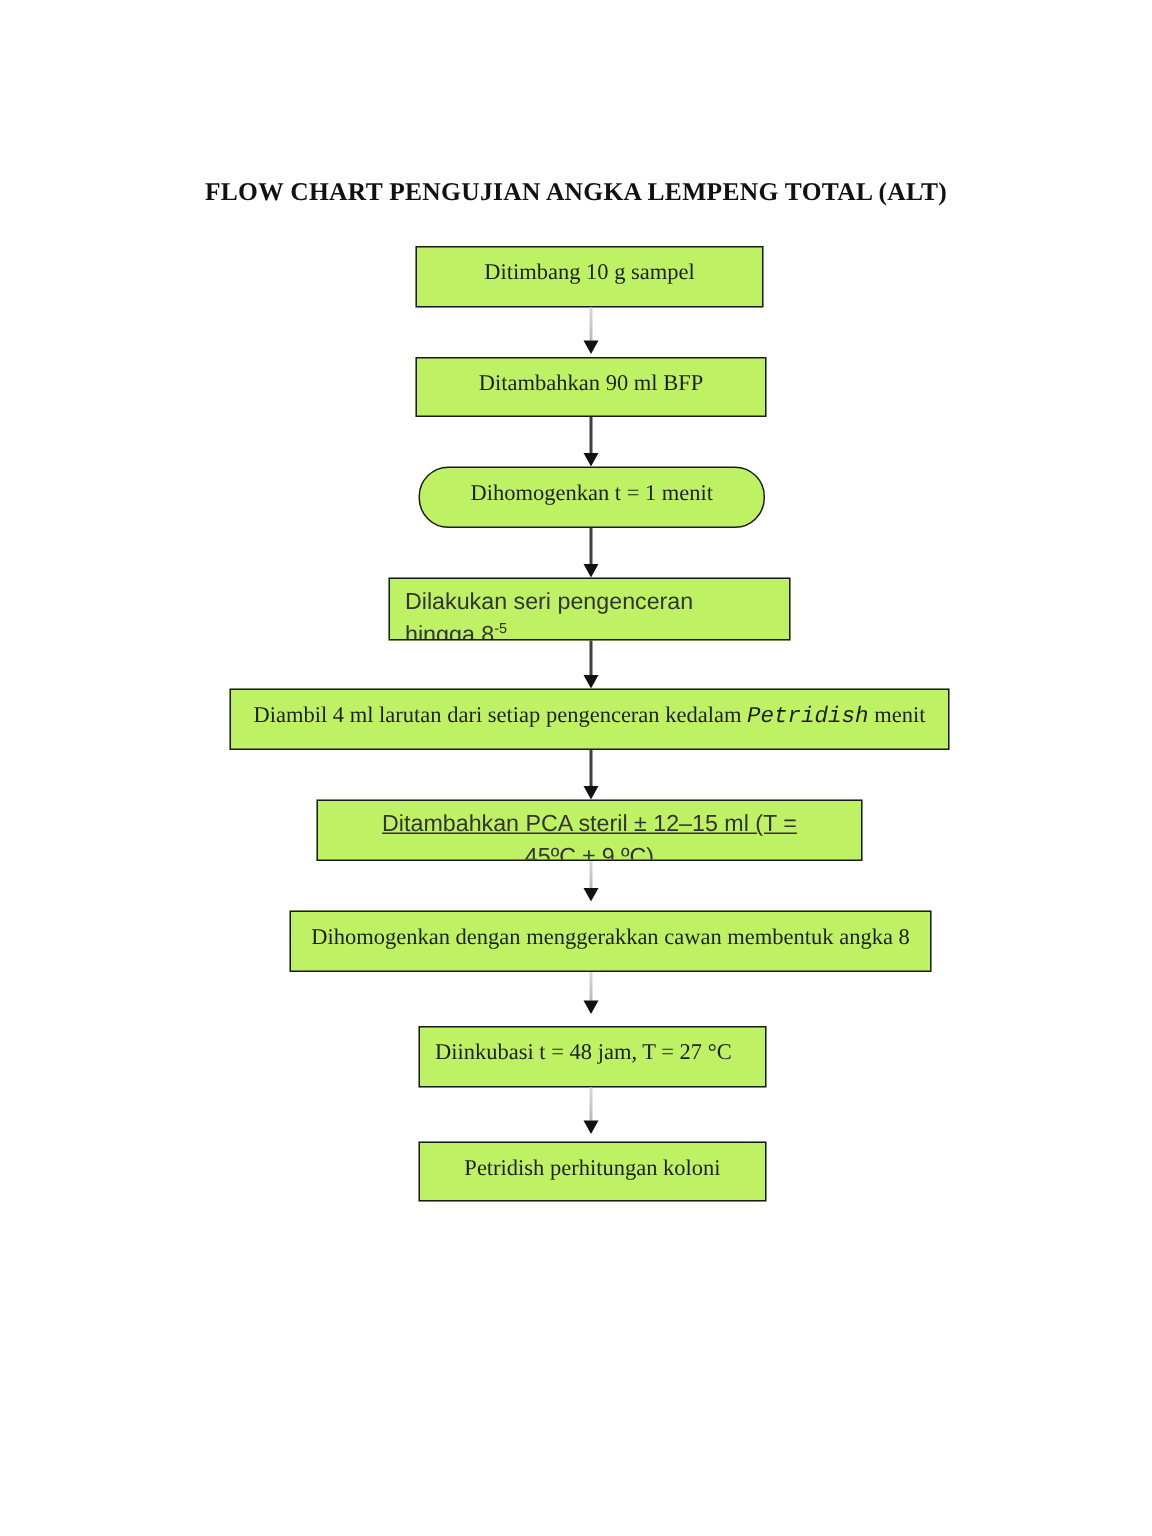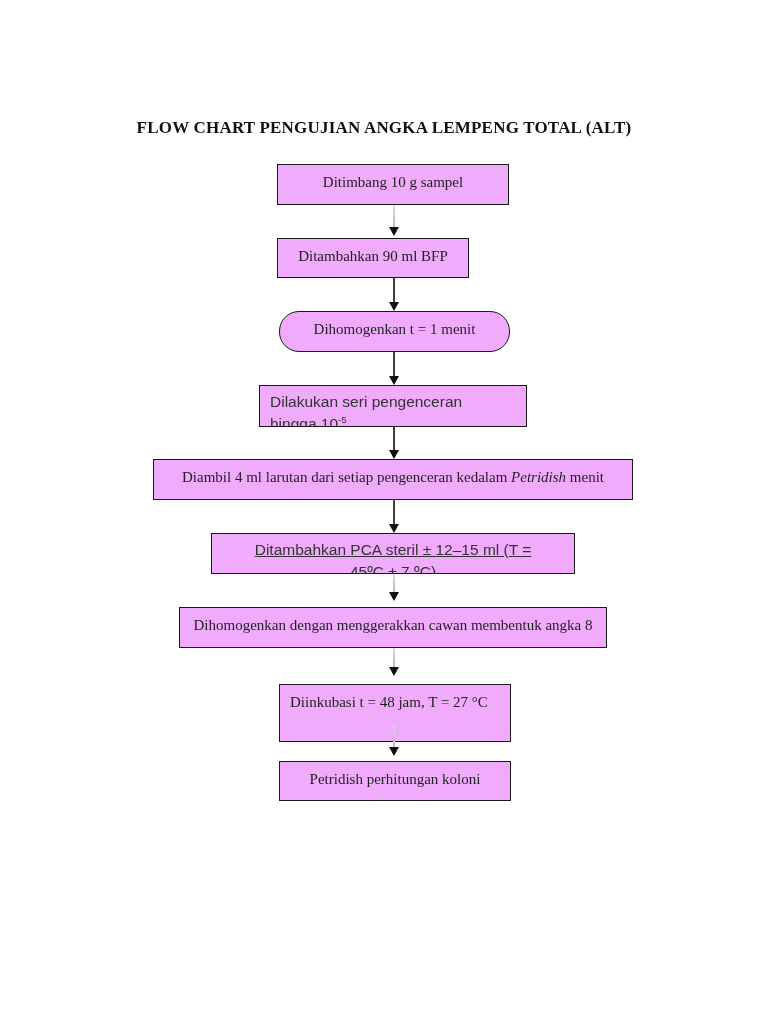--- a/index.html
+++ b/index.html
@@ -24,39 +24,39 @@
     font-weight: bold;
     font-size: 17px;
     letter-spacing: 0.2px;
     color: #111111;
     margin-top: 28px;
   }
 
   .box {
     position: absolute;
     border: 1.5px solid #1a1a1a;
-    background: #f0abfc;
+    background: #bef264;
     box-sizing: border-box;
     overflow: hidden;
     font-size: 15px;
     line-height: 19px;
   }
   .box.center { text-align: center; }
   .box.left   { text-align: left; }
   .box.serif  { font-family: "Liberation Serif", serif; padding-top: 8px; color: #1f1f1f; }
   .box.sans   {
     font-family: "Liberation Sans", "DejaVu Sans", sans-serif;
     font-size: 15.5px;
     line-height: 22px;
     padding-top: 5px;
     color: #333333;
   }
   .box .pad { padding-left: 10px; padding-right: 6px; }
   sup { font-size: 0.62em; vertical-align: super; line-height: 0; }
-  i { font-style: italic; }
+  i { font-style: italic; font-family: Liberation Mono, monospace; }
 
   .arrow {
     position: absolute;
     left: 388px;
     width: 12px;
     display: flex;
     flex-direction: column;
     align-items: center;
   }
   .arrow .shaft { flex: 1 1 auto; width: 2px; }
@@ -78,79 +78,79 @@
 
   <div class="box serif center" style="left:277px; top:164px; width:232px; height:41px;">
     <span>Ditimbang 10 g sampel</span>
   </div>
 
   <div class="arrow light" style="top:205px; height:31px;">
     <div class="shaft"></div>
     <div class="head"></div>
   </div>
 
-  <div class="box serif center" style="left:277px; top:238px; width:192px; height:40px;">
+  <div class="box serif center" style="left:277px; top:238px; width:234px; height:40px;">
     <span>Ditambahkan 90 ml BFP</span>
   </div>
 
   <div class="arrow dark" style="top:278px; height:33px;">
     <div class="shaft"></div>
     <div class="head"></div>
   </div>
 
   <div class="box serif center" style="left:279px; top:311px; width:231px; height:41px;border-radius:20px;">
     <span>Dihomogenkan t = 1 menit</span>
   </div>
 
   <div class="arrow dark" style="top:352px; height:33px;">
     <div class="shaft"></div>
     <div class="head"></div>
   </div>
 
   <div class="box sans left" style="left:259px; top:385px; width:268px; height:42px;">
     <div class="pad">Dilakukan seri pengenceran</div>
     <div class="pad">
-      <span>hingga 10</span><sup>-5</sup>
+      <span>hingga 8</span><sup>-5</sup>
     </div>
   </div>
 
   <div class="arrow dark" style="top:427px; height:32px;">
     <div class="shaft"></div>
     <div class="head"></div>
   </div>
 
   <div class="box serif center" style="left:153px; top:459px; width:480px; height:41px;">
     <span>Diambil 4 ml larutan dari setiap pengenceran kedalam </span><i>Petridish</i><span> menit</span>
   </div>
 
   <div class="arrow dark" style="top:500px; height:33px;">
     <div class="shaft"></div>
     <div class="head"></div>
   </div>
 
   <div class="box sans center" style="left:211px; top:533px; width:364px; height:41px;text-decoration:underline;">
     <div>Ditambahkan PCA steril ± 12–15 ml (T =</div>
-    <div>45ºC ± 7 ºC)</div>
+    <div>45ºC ± 9 ºC)</div>
   </div>
 
   <div class="arrow light" style="top:574px; height:27px;">
     <div class="shaft"></div>
     <div class="head"></div>
   </div>
 
-  <div class="box serif center" style="left:179px; top:607px; width:428px; height:41px;">
+  <div class="box serif center" style="left:193px; top:607px; width:428px; height:41px;">
     <span>Dihomogenkan dengan menggerakkan cawan membentuk angka 8</span>
   </div>
 
   <div class="arrow light" style="top:648px; height:28px;">
     <div class="shaft"></div>
     <div class="head"></div>
   </div>
 
-  <div class="box serif left" style="left:279px; top:684px; width:232px; height:58px;">
+  <div class="box serif left" style="left:279px; top:684px; width:232px; height:41px;">
     <span class="pad">Diinkubasi t = 48 jam, T = 27 °C</span>
   </div>
 
   <div class="arrow light" style="top:725px; height:31px;">
     <div class="shaft"></div>
     <div class="head"></div>
   </div>
 
   <div class="box serif center" style="left:279px; top:761px; width:232px; height:40px;">
     <span>Petridish perhitungan koloni</span>

